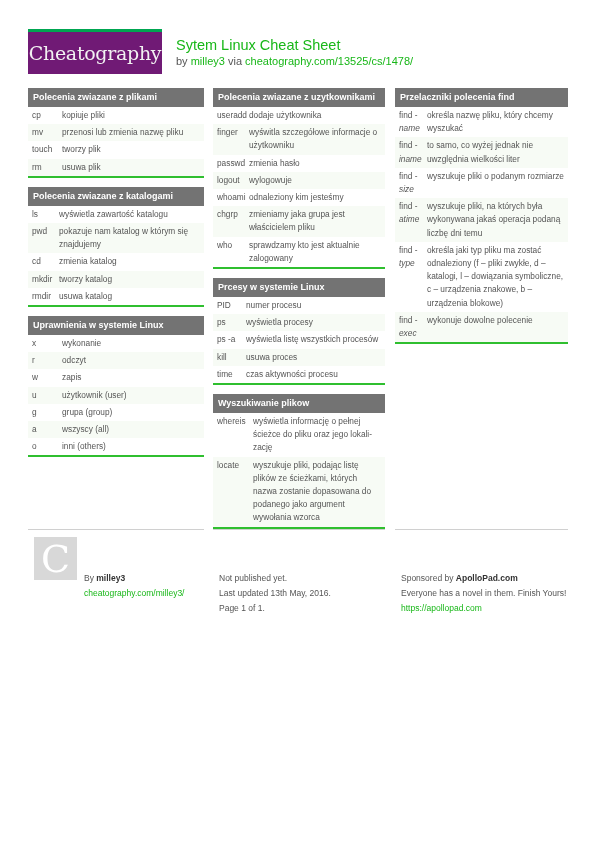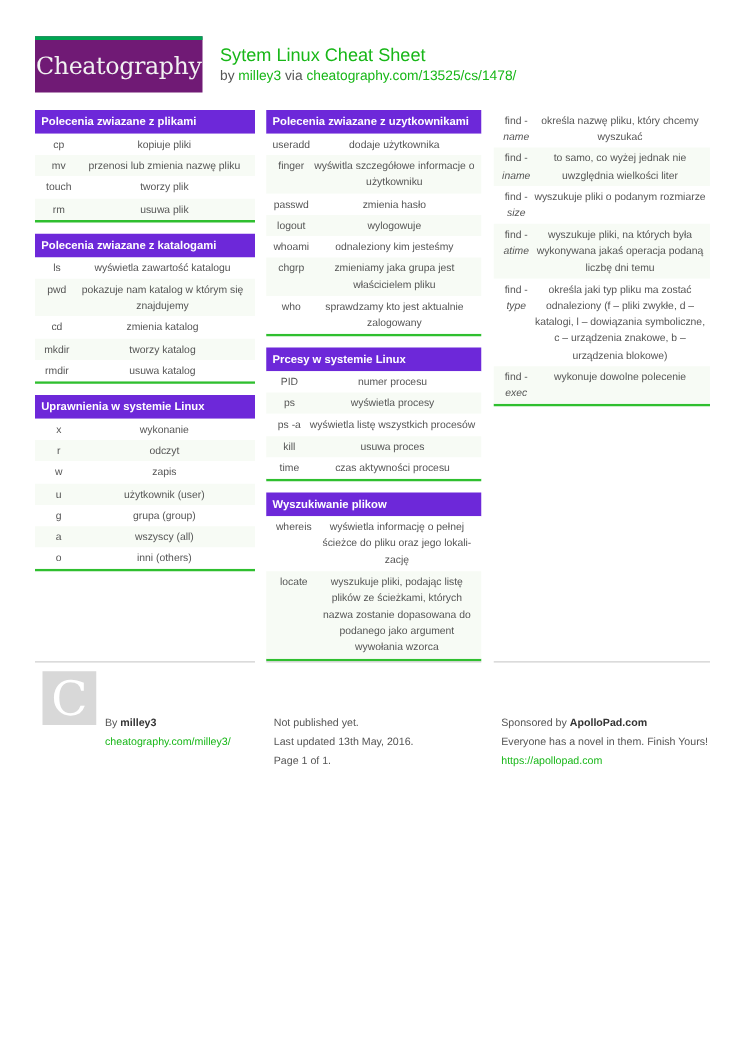--- a/index.html
+++ b/index.html
@@ -17,24 +17,24 @@
   .byline { position: absolute; left: 176px; top: 55px; font-size: 11px; color: #555; }
   .byline .g { color: #18b718; }
 
   .col { position: absolute; top: 88px; }
   .col1 { left: 28px; width: 176px; }
   .col2 { left: 213px; width: 172px; }
   .col3 { left: 395px; width: 173px; }
 
   .box { margin-bottom: 9px; border-bottom: 2px solid #2fbf2f; }
   .box-head {
-    background: #6d28d9; color: #ffffff; font-weight: bold; font-size: 9px;
+    background: #737373; color: #ffffff; font-weight: bold; font-size: 9px;
     height: 19px; line-height: 19px; padding-left: 5px;
   }
-  .row { display: flex; font-size: 8.3px; line-height: 13.2px; padding: 2px 0 2px 0; color: #555; text-align: center; }
+  .row { display: flex; font-size: 8.3px; line-height: 13.2px; padding: 2px 0 2px 0; color: #555; }
   .row:nth-child(odd) { background: #ffffff; }
   .row:nth-child(even) { background: #f7fbf5; }
   .k { flex: 0 0 auto; padding-left: 4px; }
   .v { flex: 1 1 auto; padding-right: 3px; }
   .col1 .b1 .k { width: 34px; }
   .col1 .b2 .k { width: 31px; }
   .col1 .b3 .k { width: 34px; }
   .col2 .b4 .k { width: 36px; }
   .col2 .b5 .k { width: 33px; }
   .col2 .b6 .k { width: 40px; }
@@ -219,20 +219,21 @@
       <div class="row">
           <span class="k">locate</span>
           <span class="v">wyszukuje pliki, podając listę plików ze ścieżkami, których nazwa zostanie dopasowana do podanego jako argument wywołania wzorca</span>
         </div>
     </div>
   </div>
 </div>
 
 <div class="col col3">
   <div class="box b7">
+    <div class="box-head">Przelaczniki polecenia find</div>
     <div class="rows">
       <div class="row">
           <span class="k"><span>find -</span><br><em>name</em></span>
           <span class="v">określa nazwę pliku, który chcemy wyszukać</span>
         </div>
       <div class="row">
           <span class="k"><span>find -</span><br><em>iname</em></span>
           <span class="v">to samo, co wyżej jednak nie uwzględnia wielkości liter</span>
         </div>
       <div class="row">

